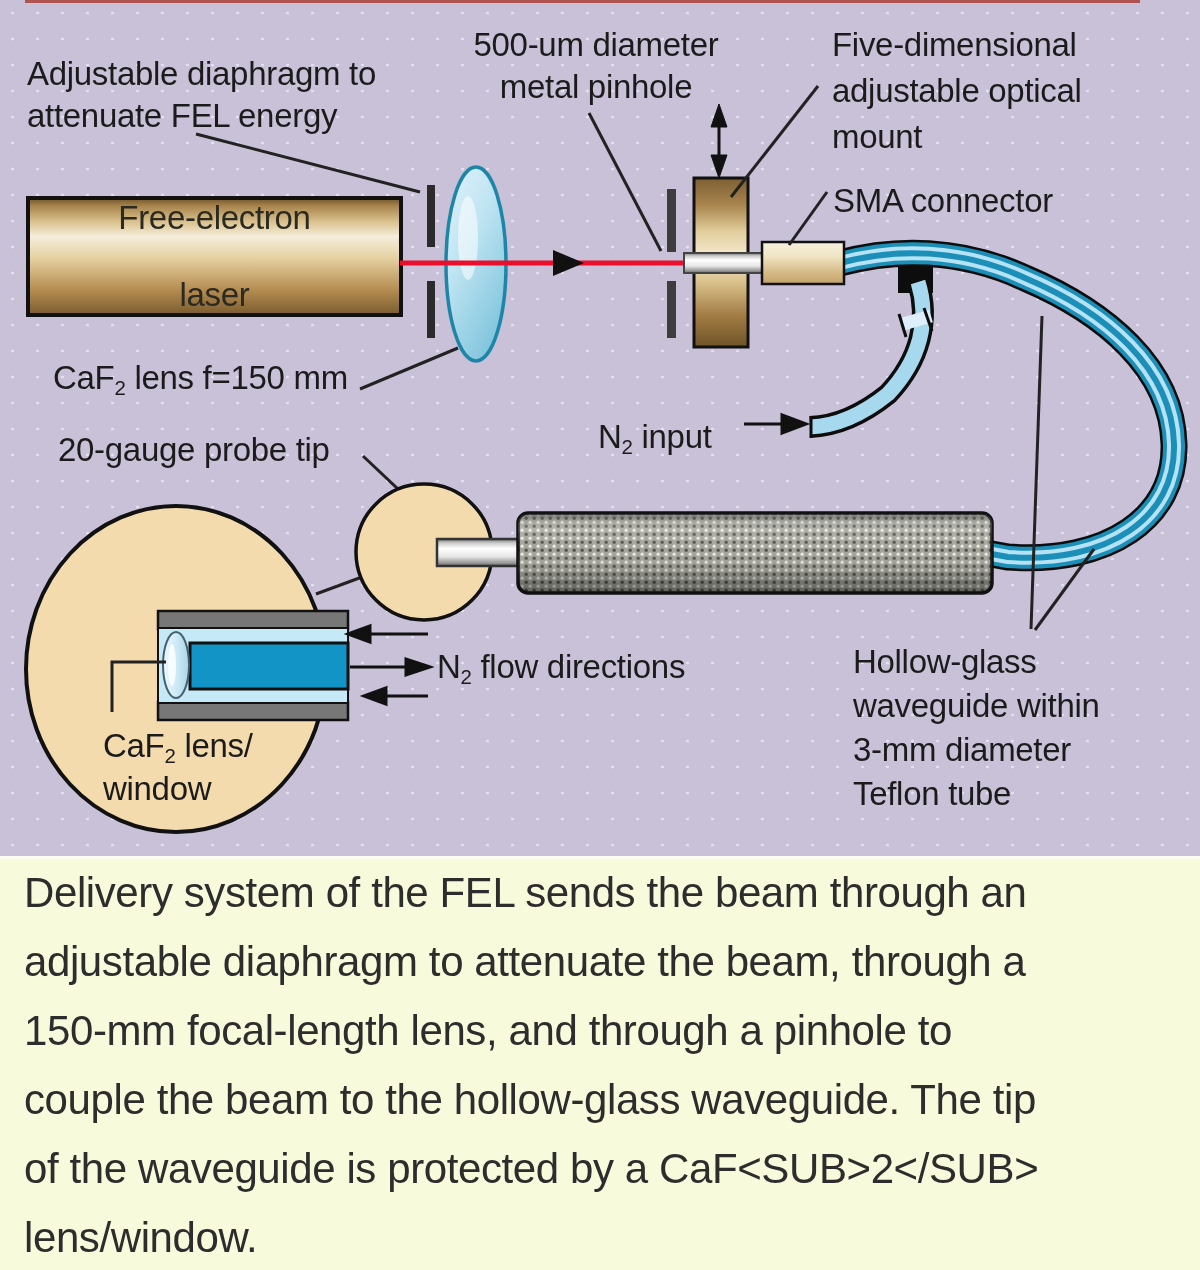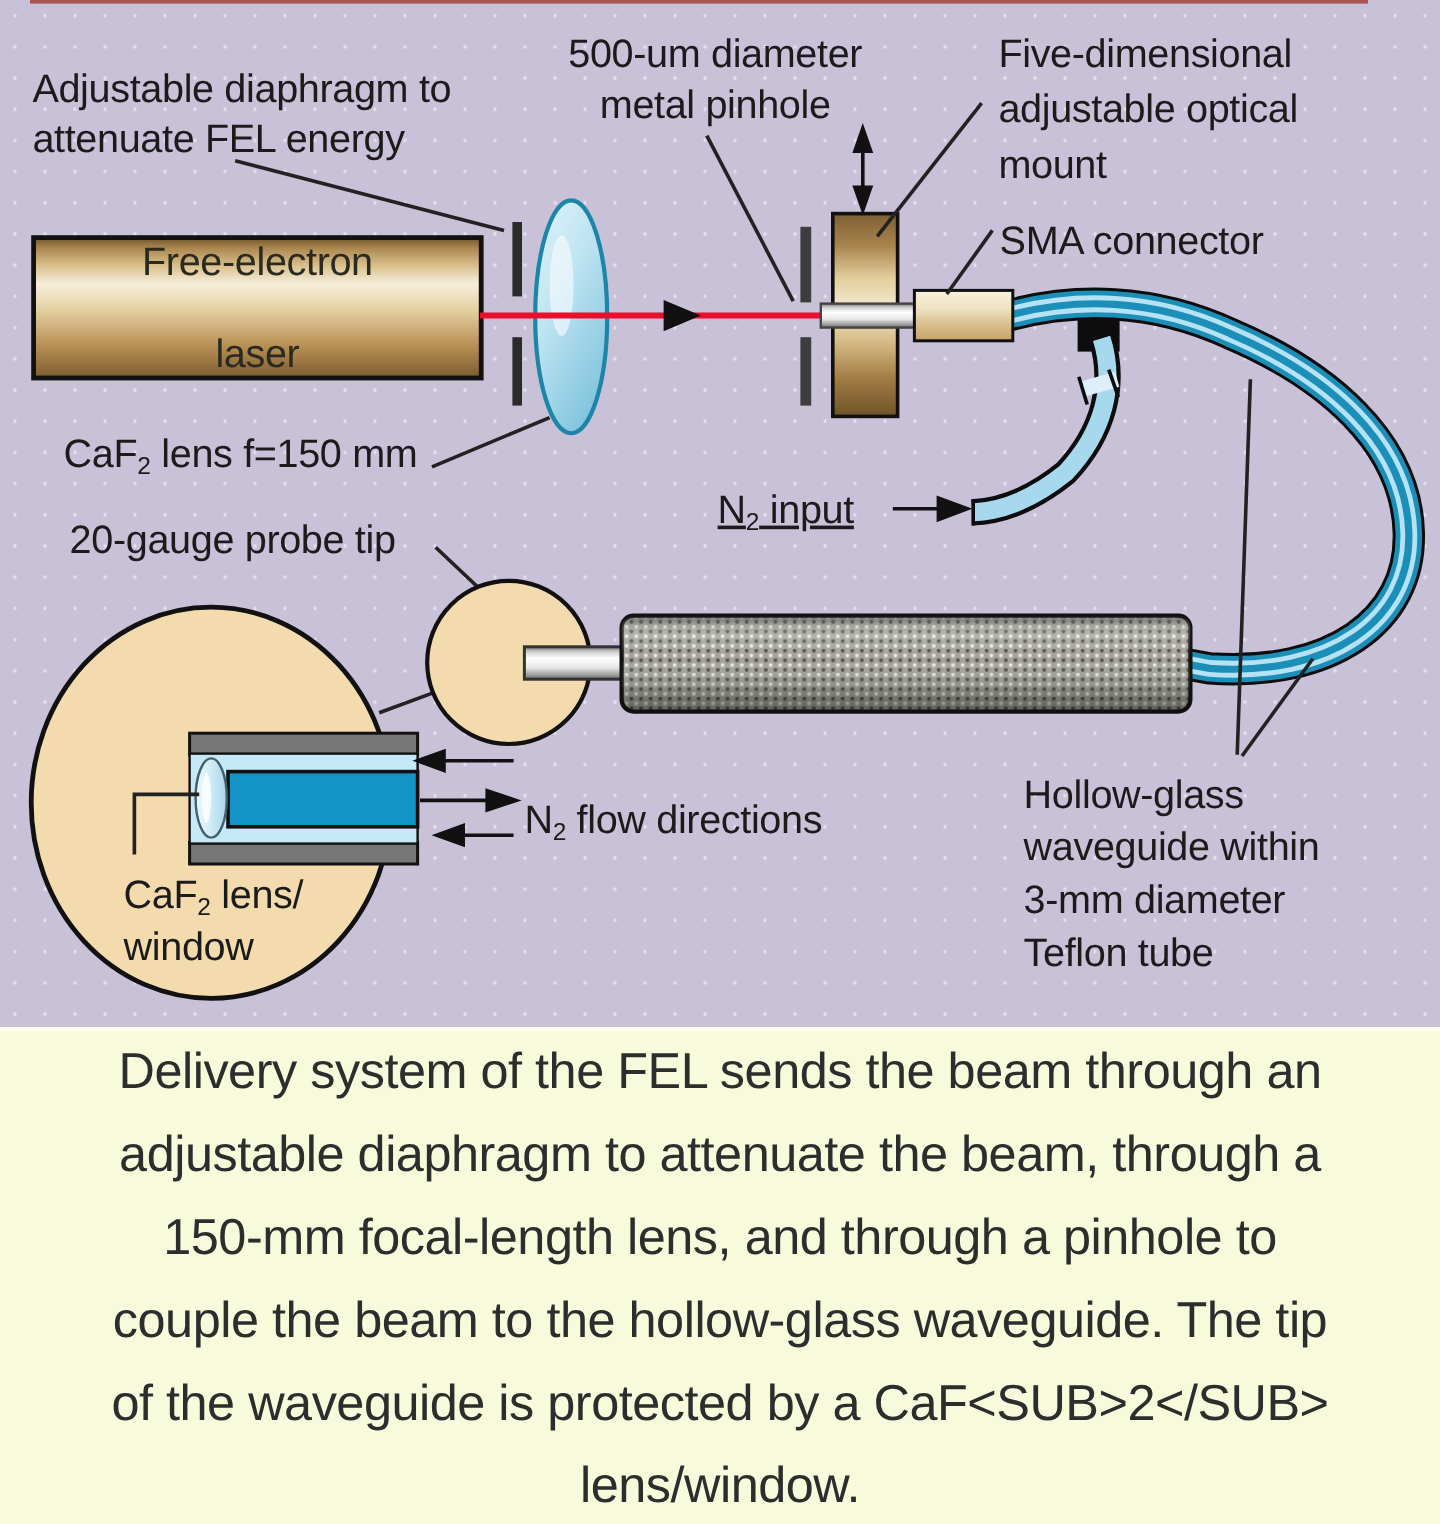--- a/index.html
+++ b/index.html
@@ -27,22 +27,23 @@
     color:#2a2a20;font-size:33px;line-height:40px;letter-spacing:-0.3px;
   }
   
   #caption{
     position:absolute;left:0;top:856px;width:1200px;height:414px;
     background:#f8fadc;border-top:3px solid #fdfef2;box-sizing:border-box;
     display:flex;flex-direction:column;justify-content:center;
     color:#2d2d2d;
   }
   .cap-line{
-    text-align:center;white-space:nowrap;font-size:42px;line-height:69px;
+    text-align:left;white-space:nowrap;font-size:42px;line-height:69px;
     letter-spacing:-0.4px;
+    padding-left:24px;
   }
 </style>
 </head>
 <body>
 
 <div id="stage">
   <div id="diagram">
 
     <svg width="1200" height="856" viewBox="0 0 1200 856">
       <defs>
@@ -210,30 +211,30 @@
     <div class="lbl" style="left:832px;top:22px;line-height:46px;">
       <div>Five-dimensional</div>
       <div>adjustable optical</div>
       <div>mount</div>
     </div>
 
     <div class="lbl" style="left:833px;top:180px;">
       <span>SMA connector</span>
     </div>
 
-    <div class="lbl" style="left:598px;top:404px;text-decoration:underline;">
+    <div class="lbl" style="left:598px;top:416px;">
       <span>N</span><sub>2</sub><span> input</span>
     </div>
 
     <div class="lbl" style="left:58px;top:429px;">
       <span>20-gauge probe tip</span>
     </div>
 
 
-    <div class="lbl" style="left:437px;top:646px;margin-top:16px;">
+    <div class="lbl" style="left:437px;top:646px;">
       <span>N</span><sub>2</sub><span> flow directions</span>
     </div>
 
     <div class="lbl" style="left:853px;top:640px;line-height:44px;">
       <div>Hollow-glass</div>
       <div>waveguide within</div>
       <div>3-mm diameter</div>
       <div>Teflon tube</div>
     </div>
 

